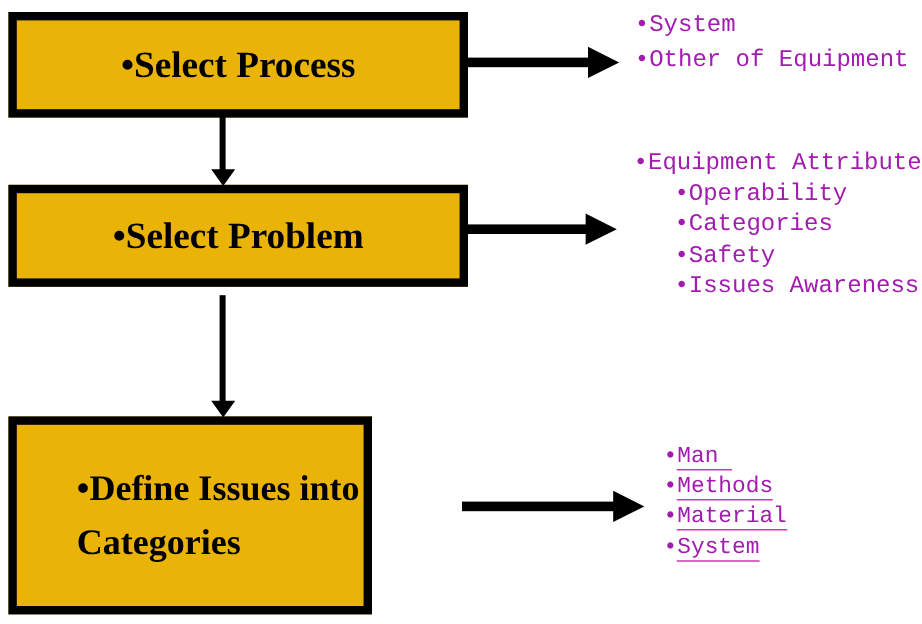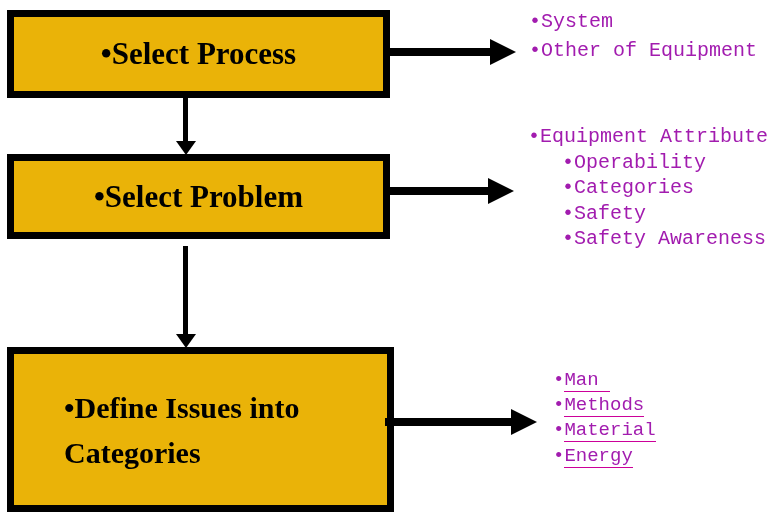--- a/index.html
+++ b/index.html
@@ -27,21 +27,21 @@
   }
   .flow-box .box-label {
     font-weight: bold;
     color: #000000;
     font-size: 31px;
     line-height: 1.35;
     text-align: center;
   }
   #box-1 { left: 7px;  top: 10px;  width: 383px; height: 88px; }
   #box-2 { left: 7px;  top: 154px; width: 383px; height: 85px; }
-  #box-3 { left: 7px;  top: 347px; width: 387px; height: 165px; justify-content: flex-start; }
+  #box-3 { left: 7px;  top: 347px; width: 303px; height: 165px; justify-content: center; }
   #box-3 .box-label {
     text-align: left;
     font-size: 30px;
     line-height: 1.5;
     margin-left: 50px;
     width: 300px;
   }
   
   .hline {
     position: absolute;
@@ -120,23 +120,23 @@
   <div class="detail-list" id="list-1">
     <span class="detail-item">•System</span>
     <span class="detail-item">•Other of Equipment</span>
   </div>
 
   <div class="detail-list" id="list-2">
     <span class="detail-item">•Equipment Attribute</span>
     <span class="detail-item indent-1">•Operability</span>
     <span class="detail-item indent-1">•Categories</span>
     <span class="detail-item indent-1">•Safety</span>
-    <span class="detail-item indent-1">•Safety Awareness</span>
+    <span class="detail-item indent-1">•Issues Awareness</span>
   </div>
 
   <div class="detail-list" id="list-3">
     <span class="detail-item"><span>•</span><span class="link-label">Man </span></span>
     <span class="detail-item"><span>•</span><span class="link-label">Methods</span></span>
     <span class="detail-item"><span>•</span><span class="link-label">Material</span></span>
-    <span class="detail-item"><span>•</span><span class="link-label">Energy</span></span>
+    <span class="detail-item"><span>•</span><span class="link-label">System</span></span>
   </div>
 
 </div>
 
 </body></html>

